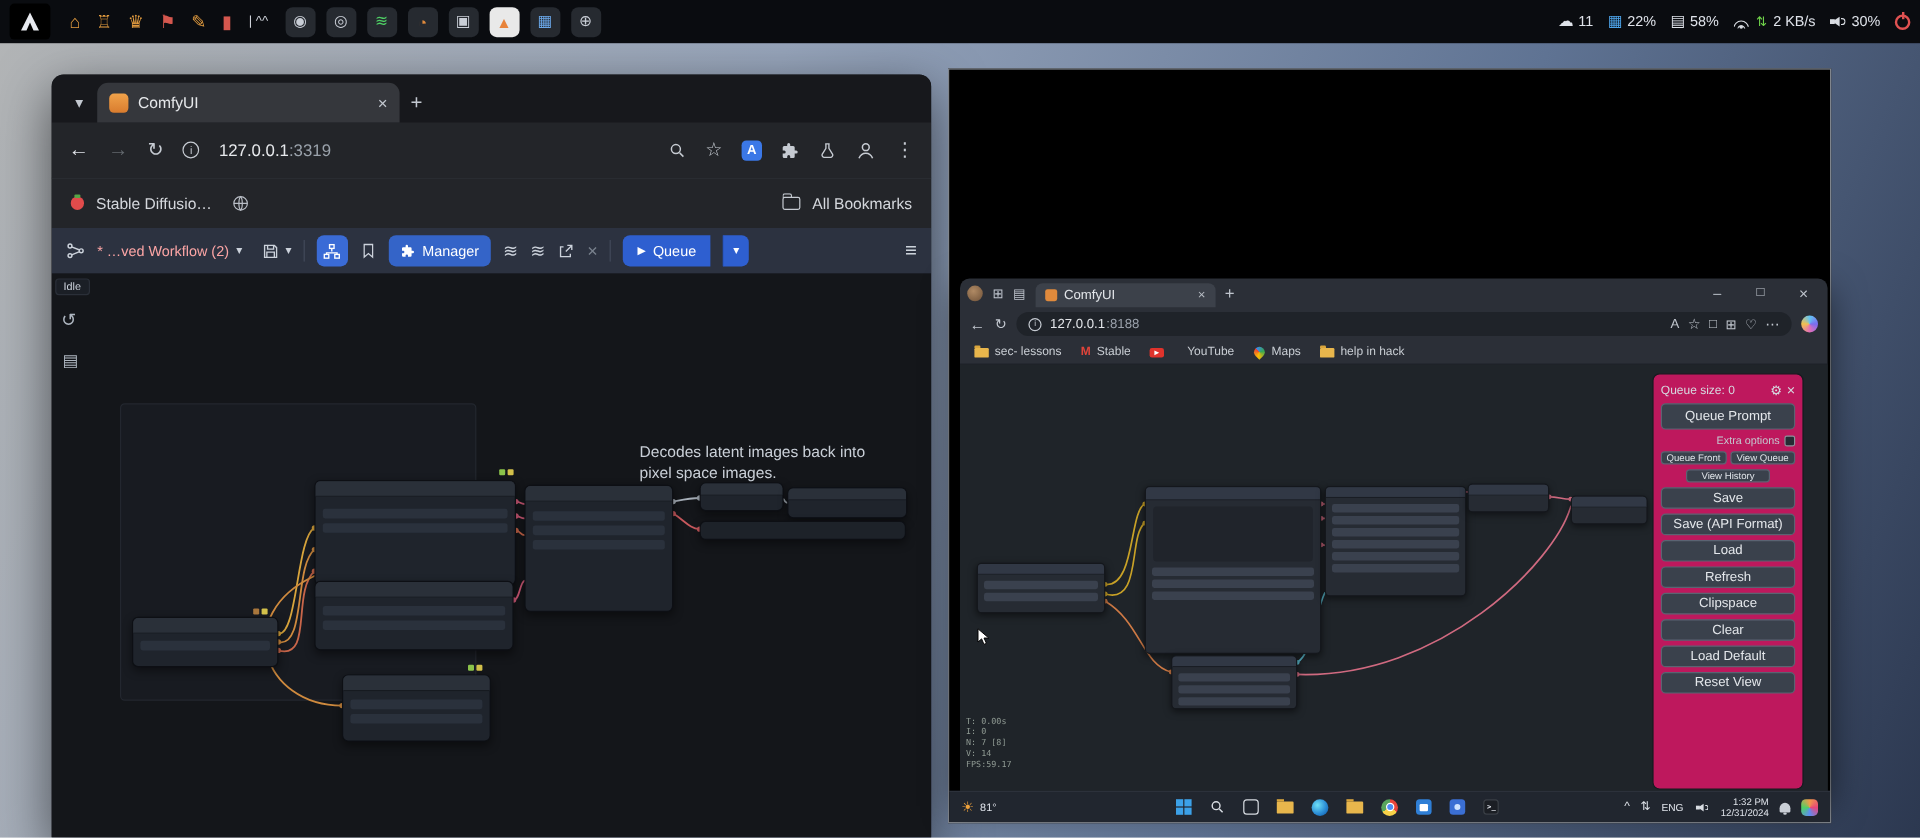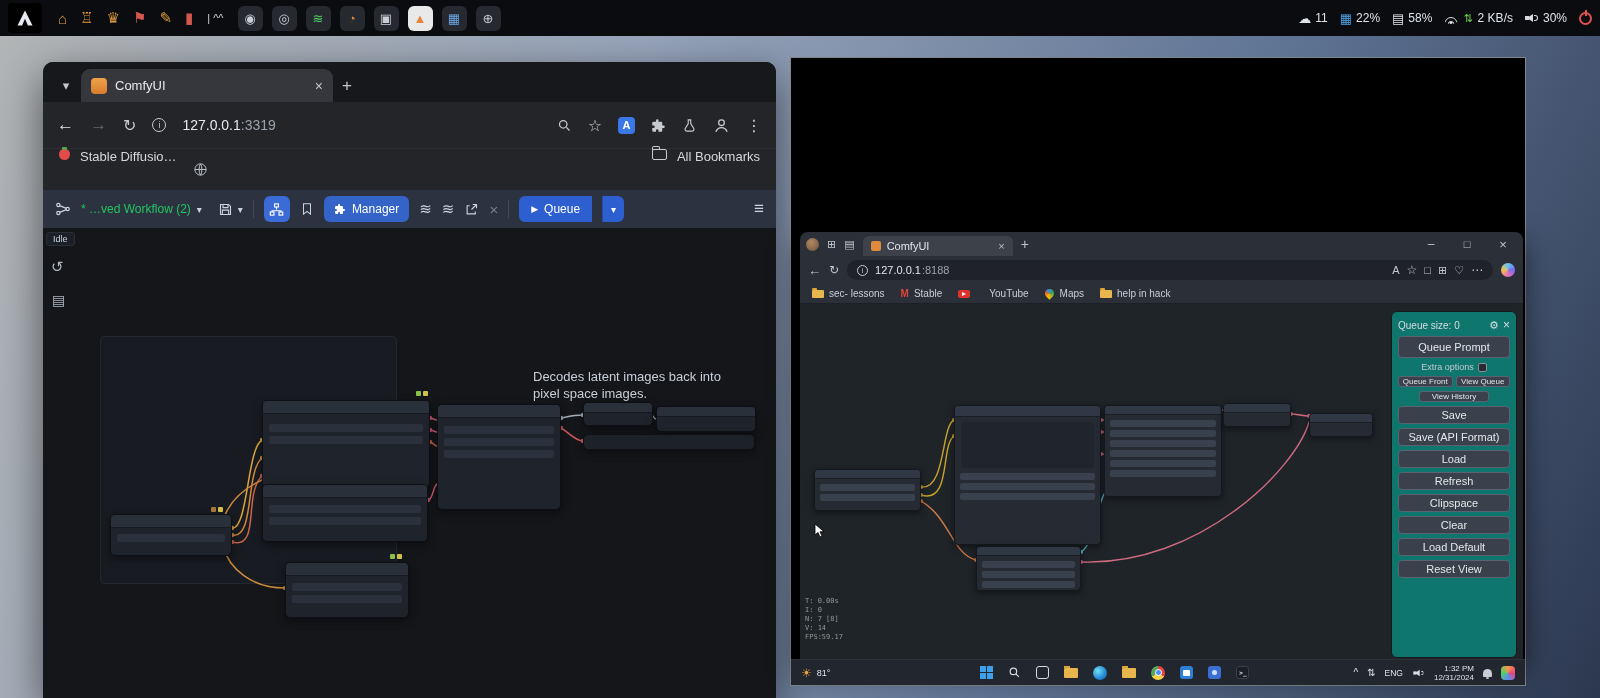--- a/index.html
+++ b/index.html
@@ -11,21 +11,21 @@
 .g{display:inline-flex;align-items:center;justify-content:center}
 svg{display:block}
 
 .panel{left:0;top:0;width:1600px;height:36px;background:#0a0c10;display:flex;align-items:center;padding:0 8px;z-index:60}
 .launch2{width:25px;height:25px;background:#262a30;border-radius:6px;font-size:13px}
 
 .winL{left:43px;top:62px;width:733px;height:636px;border-radius:10px 10px 0 0;overflow:hidden;background:#14161a;box-shadow:0 14px 44px rgba(0,0,0,.55);z-index:10}
 .tabstrip{height:40px;background:#17181c;display:flex;align-items:flex-end;padding:0 8px}
 .tab{width:252px;height:33px;border-radius:9px 9px 0 0;background:#35373c;display:flex;align-items:center;gap:8px;padding:0 10px}
 .toolbar{height:46px;background:#232529;display:flex;align-items:center;gap:16px;padding:0 14px;color:#c6cbd2}
-.bkbar{height:42px;background:#232529;border-top:1px solid #2c2f34;display:flex;gap:10px;padding:0 16px;color:#d4d7dc}
+.bkbar{height:42px;background:#232529;border-top:1px solid #2c2f34;display:flex;align-items:center;gap:10px;padding:0 16px;color:#d4d7dc}
 .cbar{height:38px;background:#2c3240;display:flex;align-items:center;gap:10px;padding:0 12px;color:#ccd2db;font-size:12px}
 .canvasL{position:relative;height:470px;background:#14161a;overflow:hidden}
 .circ-i{width:14px;height:14px;border:1.4px solid #c6cbd2;border-radius:50%;font-size:9px;color:#c6cbd2;display:inline-flex;align-items:center;justify-content:center}
 .chip-translate{width:17px;height:17px;background:#3b78e7;border-radius:4px;color:#fff;font-size:11px;font-weight:bold}
 .straw{width:11px;height:11px;background:#e14b4b;border-radius:45% 45% 50% 50%;position:relative}
 .straw::before{content:"";position:absolute;top:-2px;left:3px;width:5px;height:3px;background:#57a446;border-radius:1px}
 .fold-o{position:relative;width:15px;height:11px;border:1.5px solid #c6cbd2;border-radius:2px}
 .fold-o::before{content:"";position:absolute;top:-4px;left:-1px;width:6px;height:3px;border:1.5px solid #c6cbd2;border-bottom:none;border-radius:2px 2px 0 0}
 .toolbtn{width:26px;height:26px;border-radius:6px}
 .act{background:#3a6bd6;color:#fff}
@@ -52,21 +52,21 @@
 .fold-y::before{content:"";position:absolute;top:-2px;left:0;width:5px;height:2px;background:#d9a53c;border-radius:1px 1px 0 0}
 .yt{width:12px;height:8px;background:#e0332c;border-radius:2px;position:relative}
 .yt::before{content:"";position:absolute;left:4px;top:2px;border-left:4px solid #fff;border-top:2px solid transparent;border-bottom:2px solid transparent}
 .pin{width:9px;height:9px;border-radius:50% 50% 50% 0;transform:rotate(-45deg);background:conic-gradient(#4285f4,#34a853,#fbbc04,#ea4335)}
 .copilot{width:14px;height:14px;border-radius:50%;background:conic-gradient(#62c4f2,#7a6cf0,#e36fb7,#f2c14e,#62c4f2)}
 
 .ndR{position:absolute;background:#262b33;border:1px solid #14171c;border-radius:4px;box-shadow:0 2px 6px rgba(0,0,0,.5)}
 .ndR .hd{height:11px;background:#313845;border-radius:3px 3px 0 0;border-bottom:1px solid #191d24}
 .ndR .st{height:7px;margin:3px 5px;background:#3a414e;border-radius:2px}
 
-.cmenu{position:absolute;right:6px;top:7px;bottom:3px;width:126px;background:#0f766e;border:1px solid #171a1f;border-radius:6px;padding:6px;display:flex;flex-direction:column;gap:4px;color:#d6dae0}
+.cmenu{position:absolute;right:20px;top:7px;bottom:3px;width:126px;background:#be185d;border:1px solid #171a1f;border-radius:6px;padding:6px;display:flex;flex-direction:column;gap:4px;color:#d6dae0}
 .cbtn{background:#3a414c;border:1px solid #5b6372;border-radius:4px;text-align:center;padding:2px 2px;font-size:11px;color:#e4e7eb}
 .sbtn{background:#3a414c;border:1px solid #5b6372;border-radius:3px;text-align:center;padding:0 3px;font-size:8px;color:#dfe3e8}
 .chk{width:9px;height:9px;border:1px solid #8a919b;border-radius:2px;background:#262b33}
 
 .tbar{position:absolute;left:0;right:0;bottom:0;height:26px;background:#21262f;border-top:1px solid #2c313b;display:flex;align-items:center;padding:0 10px;color:#dfe3ea}
 .winlogo{display:grid;grid-template-columns:6px 6px;grid-template-rows:6px 6px;gap:1px}
 .winlogo span{background:#3ca1e8}
 .tvico{width:13px;height:13px;border:1.5px solid #d8dce2;border-radius:3px}
 .edgeico{width:14px;height:14px;border-radius:50%;background:radial-gradient(circle at 35% 35%,#6ee0f7,#2b8dd6 55%,#0a4f9e)}
 .chromeico{width:14px;height:14px;border-radius:50%;background:conic-gradient(#e8453c 0 120deg,#f7d148 0 240deg,#58a55c 0 360deg);position:relative}
@@ -220,21 +220,21 @@
   <div class="cbar">
     <span class="g">
       <svg width="16" height="16" viewBox="0 0 24 24" fill="none" stroke="currentColor" stroke-width="1.8">
           <circle cx="5" cy="6" r="2.4"></circle>
           <circle cx="5" cy="18" r="2.4"></circle>
           <circle cx="19" cy="12" r="2.4"></circle>
           <path d="M7 7l10 4M7 17l10-4"></path>
         </svg>
     </span>
     <span class="flex" style="gap:6px">
-      <span style="color:#22c55e">* …ved Workflow (2)</span>
+      <span style="color:#fca5a5">* …ved Workflow (2)</span>
       <span class="g" style="font-size:10px">▾</span>
     </span>
     <span class="flex" style="gap:5px;margin-left:6px">
       <svg width="15" height="15" viewBox="0 0 24 24" fill="none" stroke="currentColor" stroke-width="1.8">
           <path d="M4 4h13l3 3v13H4z"></path>
           <path d="M8 4v5h8V4M7 20v-7h10v7"></path>
         </svg>
       <span class="g" style="font-size:10px">▾</span>
     </span>
     <span style="width:1px;height:18px;background:#424a5a"></span>
@@ -473,21 +473,21 @@
         <div>V: 14</div>
         <div>FPS:59.17</div>
       </div>
       <div class="cmenu">
         <div class="flex" style="gap:4px">
           <span style="flex:1;font-size:10px">Queue size: 0</span>
           <span class="g" style="font-size:11px">⚙</span>
           <span class="g" style="font-size:12px">×</span>
         </div>
         <div class="cbtn" style="padding:4px 0">Queue Prompt</div>
-        <div class="flex" style="gap:4px;justify-content:center">
+        <div class="flex" style="gap:4px;justify-content:flex-end">
           <span style="font-size:9px;color:#c3c8cf">Extra options</span>
           <span class="chk"></span>
         </div>
         <div class="flex" style="gap:3px">
           <span class="sbtn" style="flex:1">Queue Front</span>
           <span class="sbtn" style="flex:1">View Queue</span>
         </div>
         <div class="flex" style="justify-content:center">
           <span class="sbtn" style="width:70px">View History</span>
         </div>

